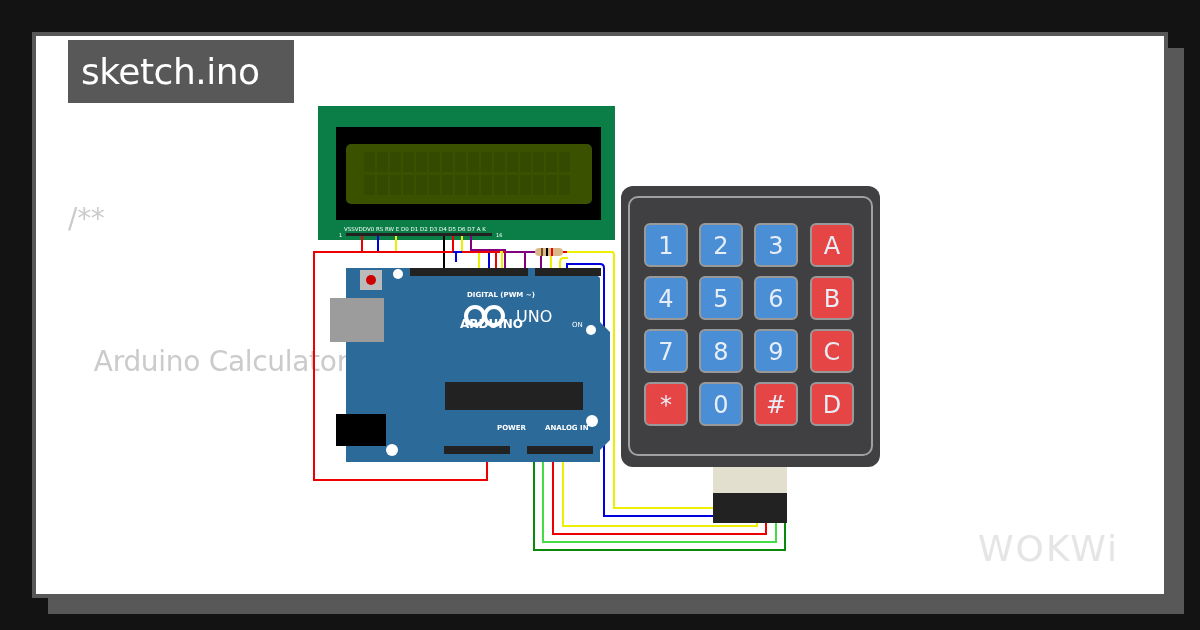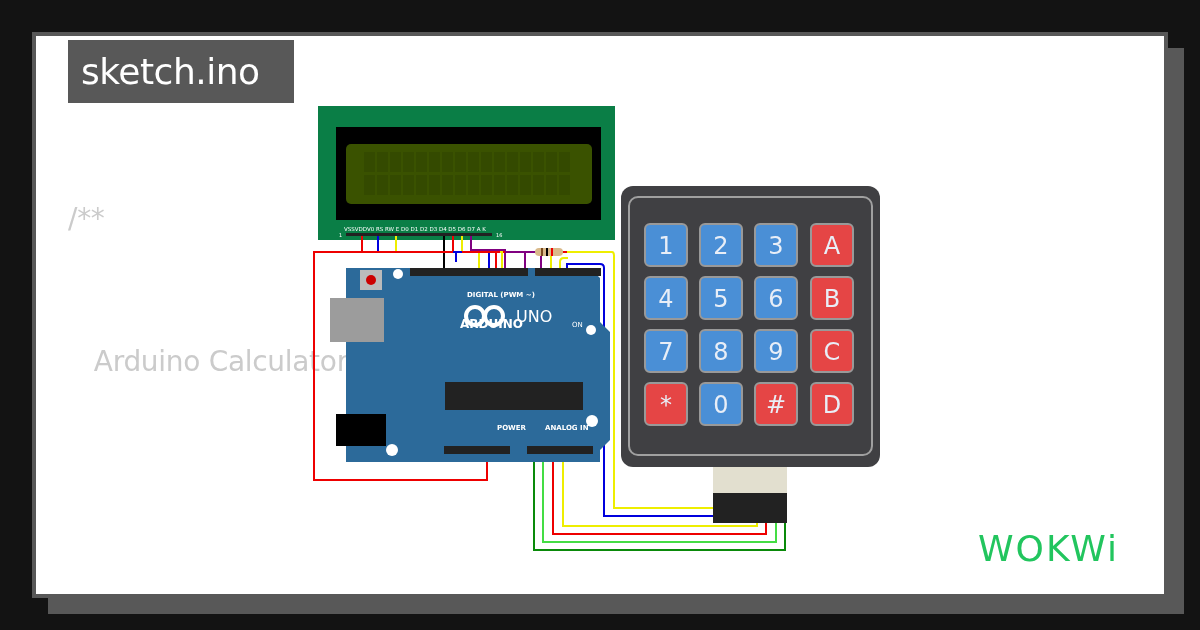--- a/index.html
+++ b/index.html
@@ -4,21 +4,21 @@
 <style>
   html,body{margin:0;padding:0;}
   body{width:1200px;height:630px;background:#131313;position:relative;overflow:hidden;font-family:"DejaVu Sans","Liberation Sans",sans-serif;}
   .shadow{position:absolute;left:48px;top:48px;width:1136px;height:566px;background:#585858;}
   .card-border{position:absolute;left:32px;top:32px;width:1136px;height:566px;background:#585858;}
   .card{position:absolute;left:36px;top:36px;width:1128px;height:558px;background:#ffffff;overflow:hidden;}
   .title-tab{position:absolute;left:68px;top:12px;width:226px;height:63px;background:#585858;color:#fff;font-family:"DejaVu Sans","Liberation Sans",sans-serif;font-size:36px;line-height:63px;padding-left:13px;box-sizing:border-box;letter-spacing:-0.5px;margin-top:28px;}
   .code{position:absolute;left:32px;top:64px;font-family:"DejaVu Sans","Liberation Sans",sans-serif;font-size:28px;color:#cbcbcb;line-height:47.5px;white-space:pre;letter-spacing:-0.3px;}
   .code .ln{height:47.5px;}
   .circuit{position:absolute;left:0;top:0;width:1200px;height:630px;}
-  .logo{position:absolute;left:978px;top:528px;font-family:"DejaVu Sans","Liberation Sans",sans-serif;font-size:36px;color:#22c55e;letter-spacing:2px;font-weight:normal;}
+  .logo{position:absolute;left:978px;top:528px;font-family:"DejaVu Sans","Liberation Sans",sans-serif;font-size:36px;color:#e5e5e5;letter-spacing:2px;font-weight:normal;}
   .key-label{font-family:"DejaVu Sans","Liberation Sans",sans-serif;font-size:24px;fill:#e8eef7;}
 </style>
 </head>
 <body>
 
 <div class="shadow"></div>
 <div class="card-border"></div>
 <div class="card">
   <div class="code">
     <div class="ln">/**</div>

